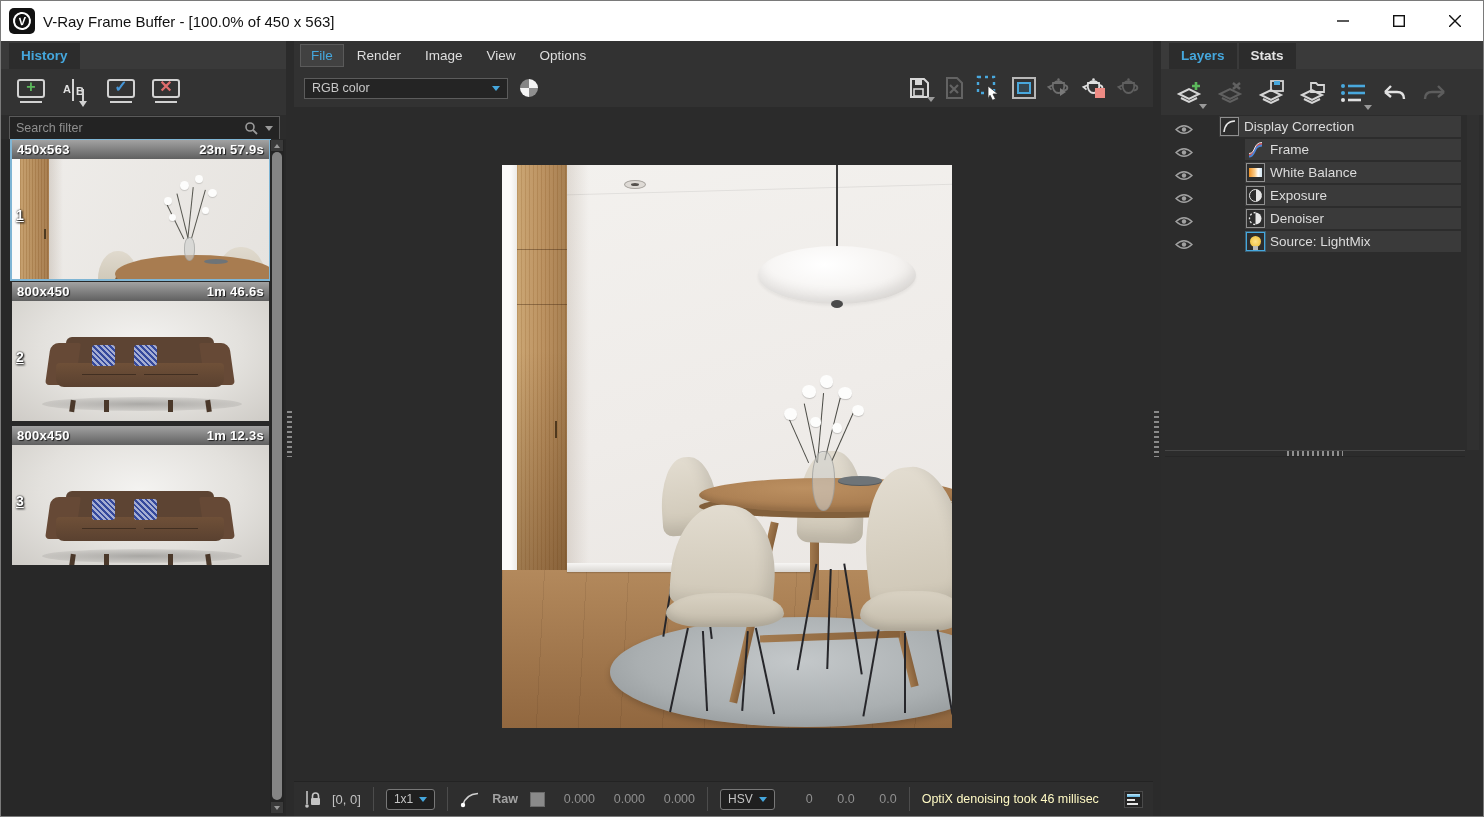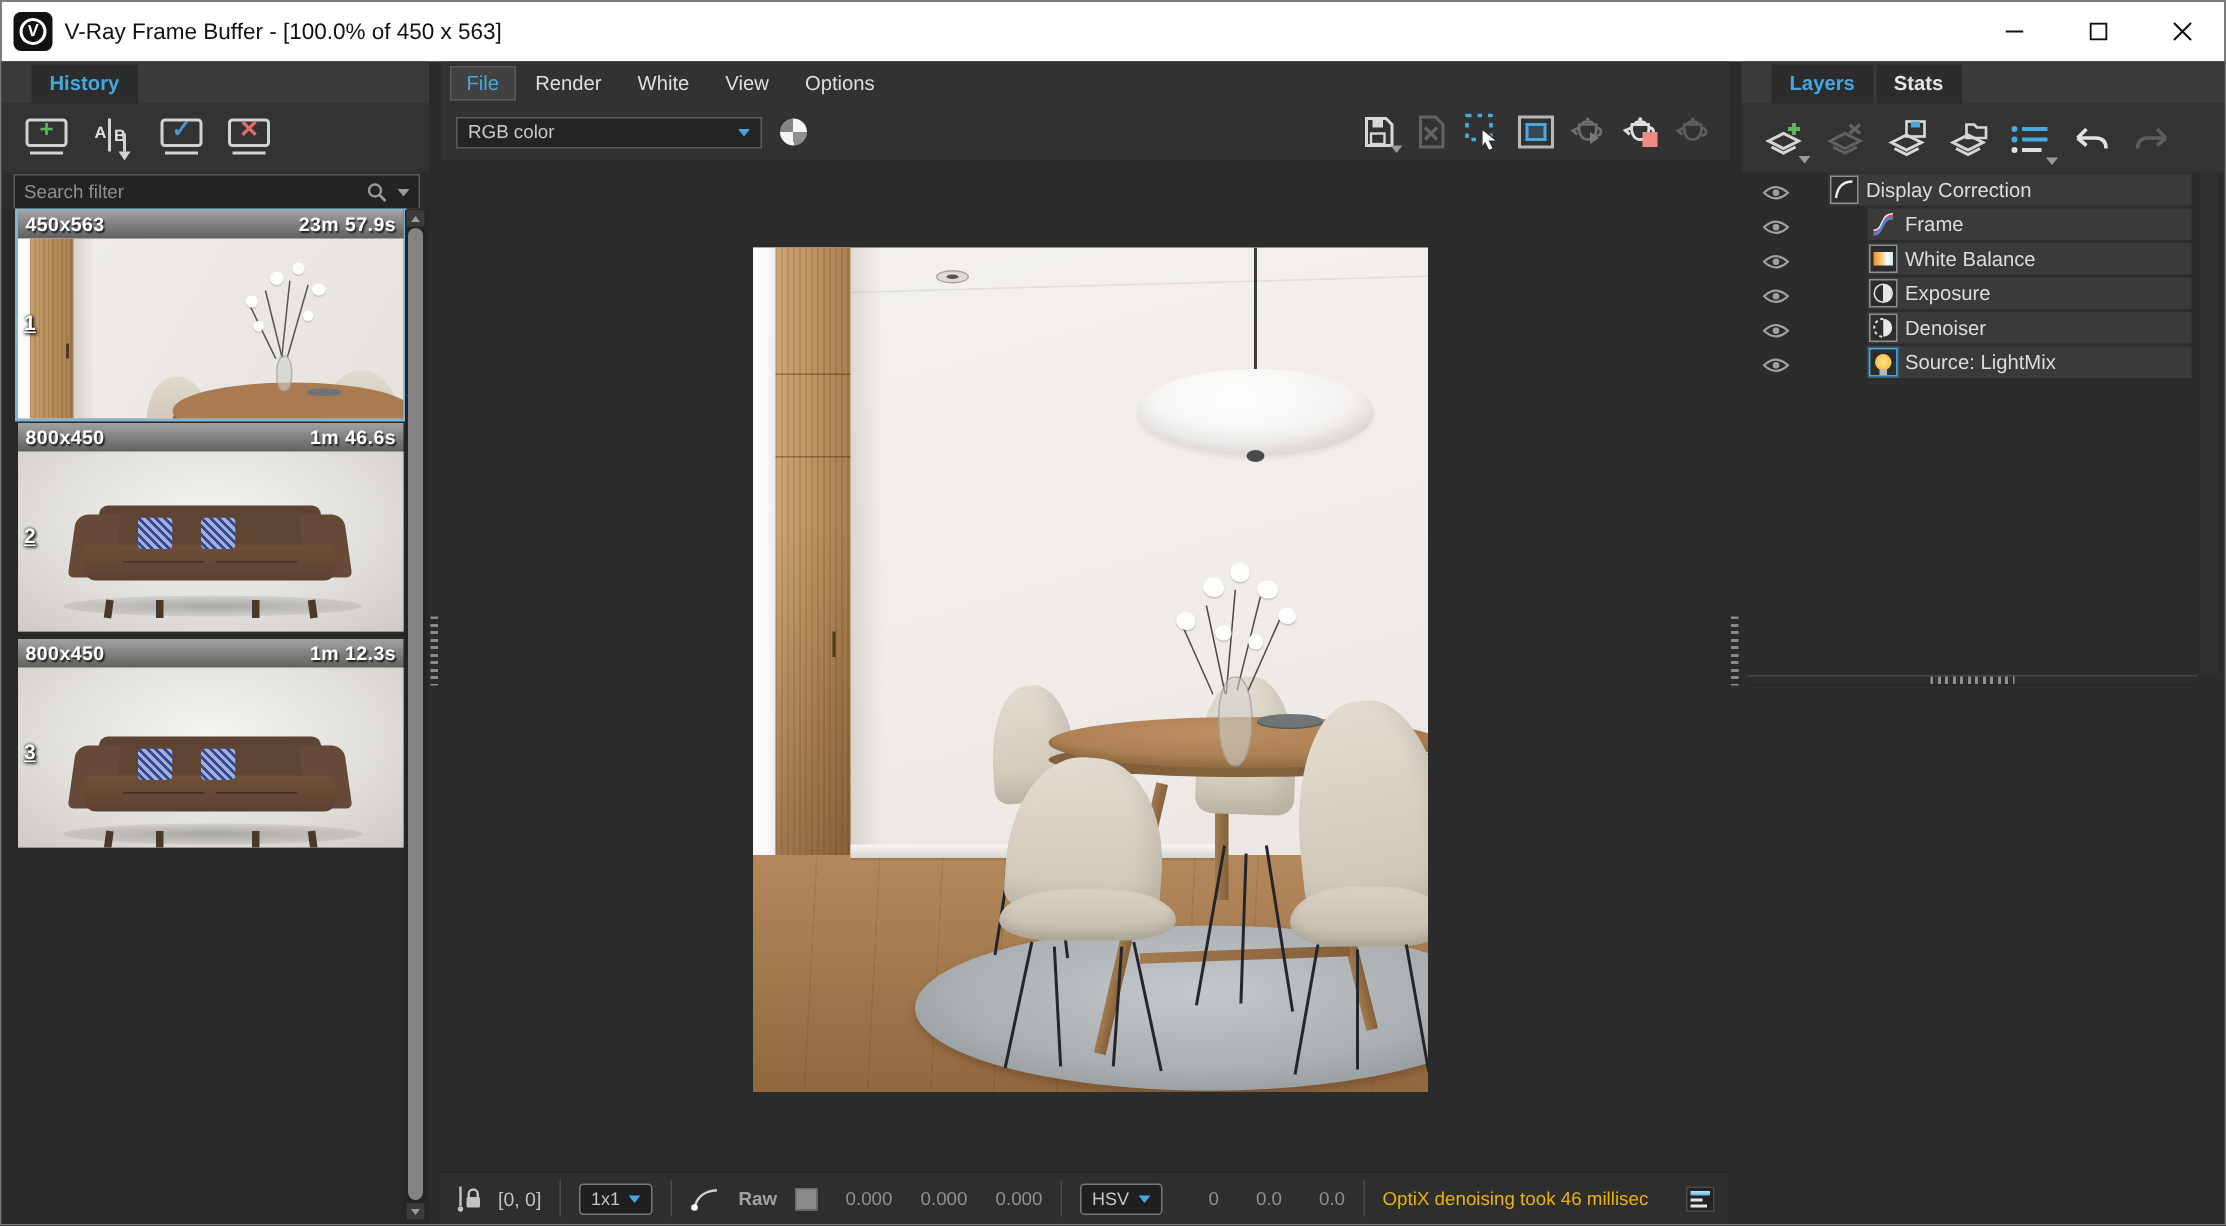--- a/index.html
+++ b/index.html
@@ -13,21 +13,21 @@
   .title-text { font-size:15px; color:#111; }
   .win-controls { position:absolute; right:0; top:0; height:40px; display:flex; }
   .win-btn { width:56px; height:40px; display:flex; align-items:center; justify-content:center; color:#111; }
   .win-btn svg { display:block; }
   .caret-down { width:0; height:0; border-left:4px solid transparent; border-right:4px solid transparent; border-top:5px solid #45a7dd; display:inline-block; }
   .caret-gray { border-top-color:#9a9a9a; }
   .sep { width:1px; height:24px; background:#4c4c4c; }
 
   
   .panel-left { position:absolute; left:0; top:40px; width:285px; bottom:0; background:#2c2c2c; }
-  .tabstrip { height:28px; background:#3a3a3a; display:flex; align-items:flex-end; padding-left:20px; gap:2px; }
+  .tabstrip { height:28px; background:#3a3a3a; display:flex; align-items:flex-end; padding-left:8px; gap:2px; }
   .tab { padding:5px 12px 6px; font-size:13.5px; font-weight:bold; color:#e4e4e4; background:#2c2c2c; }
   .tab.active { color:#45a7dd; }
   .lp-toolbar { height:46px; background:#333333; display:flex; align-items:flex-start; gap:11px; padding:8px 0 0 14px; }
   .hbtn { position:relative; width:34px; height:32px; }
   .hframe { position:absolute; left:2px; top:2px; width:28px; height:19px; border:2px solid #d2d2d2; border-radius:3px; }
   .hframe::after { content:""; position:absolute; left:1px; right:1px; bottom:-7px; height:2px; background:#d2d2d2; }
   .hsym { position:absolute; left:0; top:-1px; width:32px; text-align:center; font-size:16px; font-weight:bold; line-height:22px; }
   .sym-plus { color:#5cb85c; } .sym-check { color:#4596d8; } .sym-x { color:#e06c6c; }
   .ab-icon { position:relative; width:34px; height:32px; color:#e0e0e0; font-size:11px; font-weight:bold; }
   .ab-icon .a { position:absolute; left:3px; top:6px; } .ab-icon .b { position:absolute; left:16px; top:8px; }
@@ -140,21 +140,21 @@
   .sofa .sleg { position:absolute; bottom:-11px; width:5px; height:12px; background:#4a382a; }
   .sofa-shadow { position:absolute; left:30px; top:96px; width:200px; height:14px; border-radius:50%; background:radial-gradient(rgba(0,0,0,0.25),rgba(0,0,0,0)); }
 
   
   .statusbar { height:35px; background:#2e2e2e; border-top:1px solid #232323; display:flex; align-items:center; gap:12px; padding:0 10px; font-size:12.5px; color:#9c9c9c; }
   .coords { color:#c2c2c2; font-size:13px; }
   .dd-mini { height:21px; background:#1f1f1f; border:1px solid #787878; border-radius:3px; display:flex; align-items:center; gap:6px; padding:0 7px; color:#c4c4c4; font-size:12px; }
   .raw-label { font-weight:bold; color:#a2a2a2; }
   .swatch { width:15px; height:15px; background:#8a8a8a; border:1px solid #6a6a6a; }
   .val { width:38px; text-align:right; color:#8f8f8f; }
-  .status-msg { color:#eab308; white-space:nowrap; overflow:hidden; flex:1; }
+  .status-msg { color:#fef9c3; white-space:nowrap; overflow:hidden; flex:1; }
   .log-icon { width:19px; height:17px; background:#242424; border:1px solid #4a4a4a; padding:2px; display:flex; flex-direction:column; gap:2px; }
   .log-icon .b1 { width:13px; height:3px; background:linear-gradient(#c2e7f8,#59b4e2); }
   .log-icon .b2 { width:8px; height:2px; background:#e6e6e6; }
   .log-icon .b3 { width:11px; height:2px; background:#e6e6e6; }
 
   
   .panel-right { position:absolute; left:1160px; top:40px; right:0; bottom:0; background:#2c2c2c; }
   .rp-toolbar { height:46px; background:#333333; display:flex; align-items:center; gap:9px; padding:2px 0 0 12px; }
   .rbtn { width:32px; height:32px; display:flex; align-items:center; justify-content:center; position:relative; }
   .layer-list { position:absolute; left:0; right:18px; top:74px; }
@@ -337,21 +337,21 @@
   </div>
 
   <div class="vsplit l">
       <div class="grip"></div>
     </div>
 
   <div class="panel-center">
     <div class="menubar">
       <div class="menu-item active">File</div>
       <div class="menu-item">Render</div>
-      <div class="menu-item">White</div>
+      <div class="menu-item">Image</div>
       <div class="menu-item">View</div>
       <div class="menu-item">Options</div>
     </div>
 
     <div class="toolbar">
       <div class="dd dd-channel">
         <span>RGB color</span>
         <span class="caret-down"></span>
       </div>
       <div class="sphere-icon"></div>

